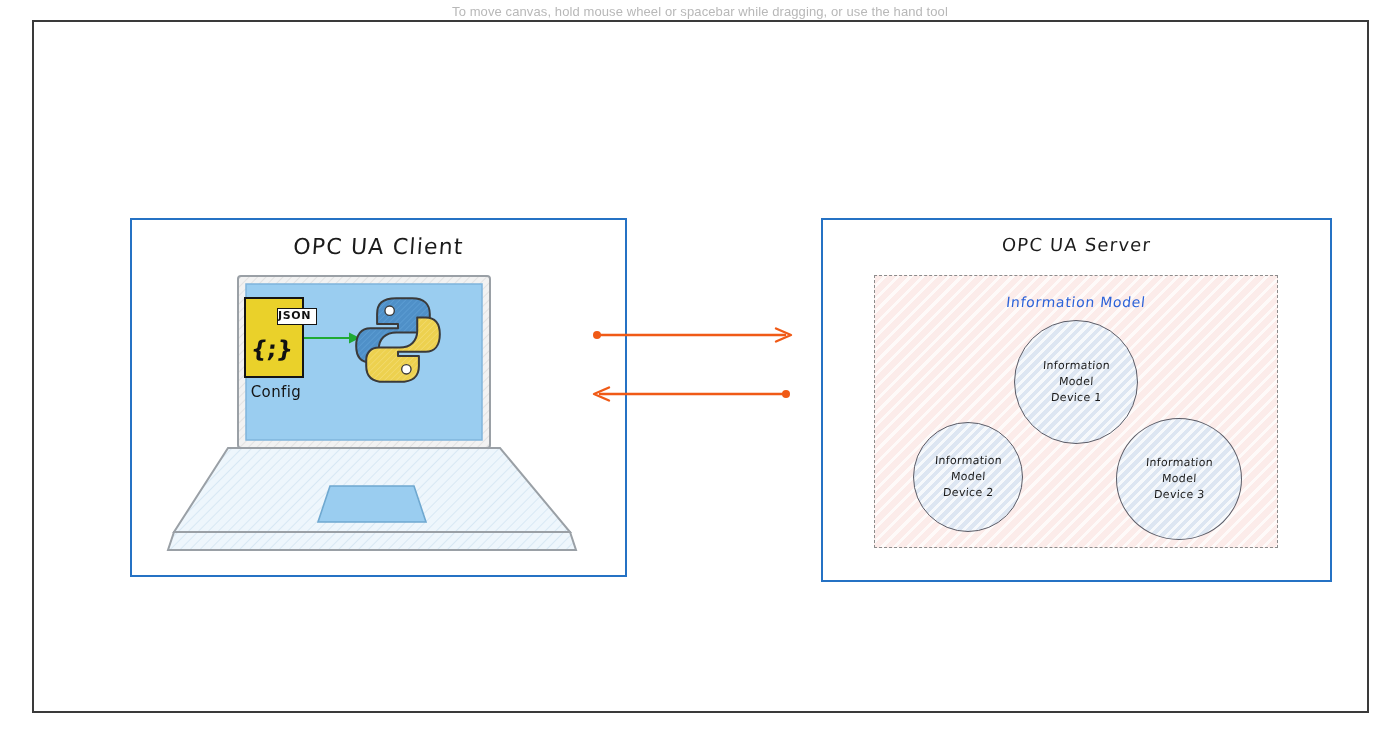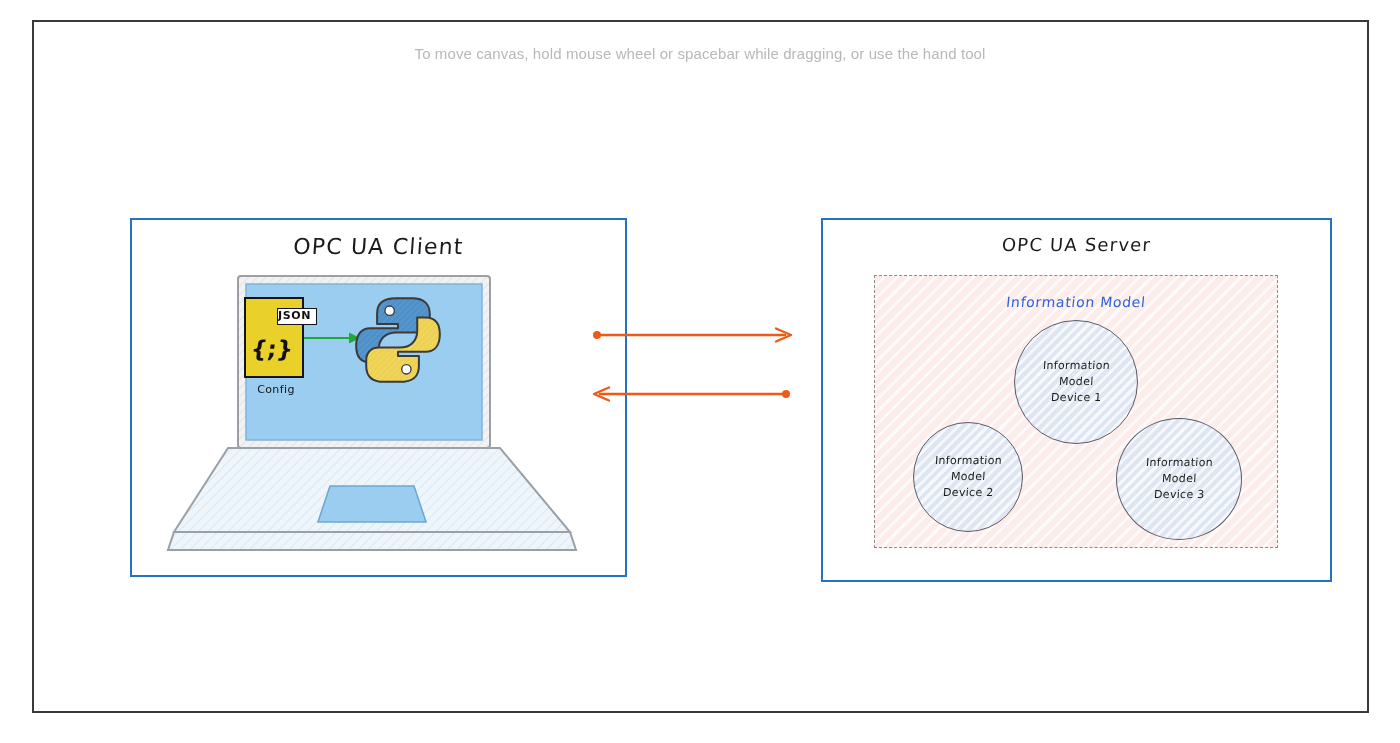--- a/index.html
+++ b/index.html
@@ -18,28 +18,27 @@
     height: 743px;
     background: #ffffff;
   }
 
   
   #canvas-hint {
     position: absolute;
     left: 0; top: 4px;
     width: 1400px;
     text-align: center;
-    font-size: 15px;
+    font-size: 13px;
     color: #b8b8b8;
     font-family: "Liberation Sans", sans-serif;
     white-space: nowrap;
     letter-spacing: .1px;
     z-index: 30;
     pointer-events: none;
-    margin-top: 41px;
   }
 
   
   #page-frame {
     position: absolute;
     left: 32px; top: 20px;
     width: 1337px; height: 693px;
     border: 2px solid #3a3a3a;
     background: #ffffff;
   }
@@ -108,21 +107,21 @@
     color: #111;
     transform: skewX(-7deg);
     line-height: 1;
   }
   #config-label {
     position: absolute;
     left: 2px; top: 101px;
     width: 70px;
     text-align: center;
     font-family: "DejaVu Sans", sans-serif;
-    font-size: 11px;
+    font-size: 15px;
     color: #141414;
     letter-spacing: .4px;
   }
 
   
   .link-arrow { position: absolute; left: 0; top: 0; }
 
   
   #info-model-box {
     position: absolute;

